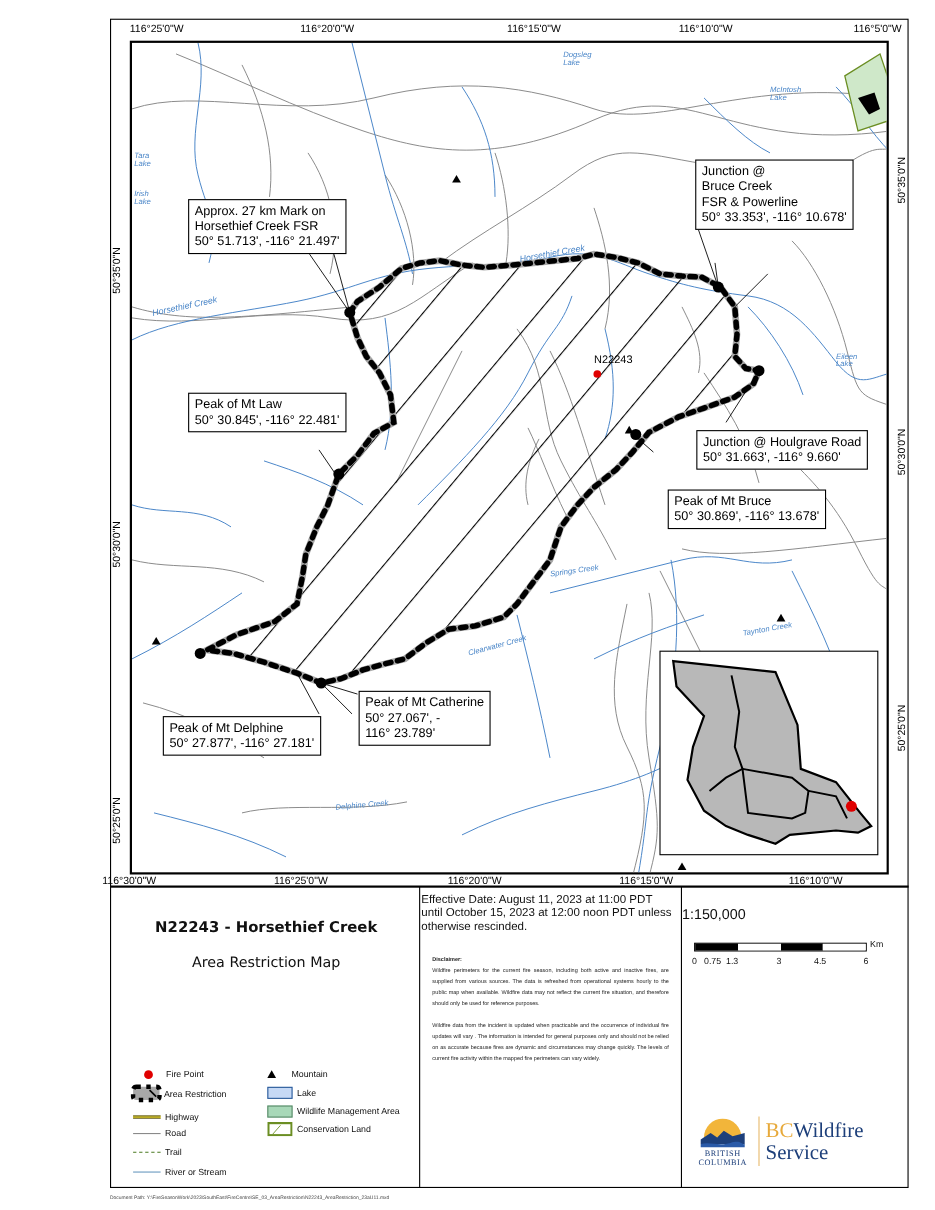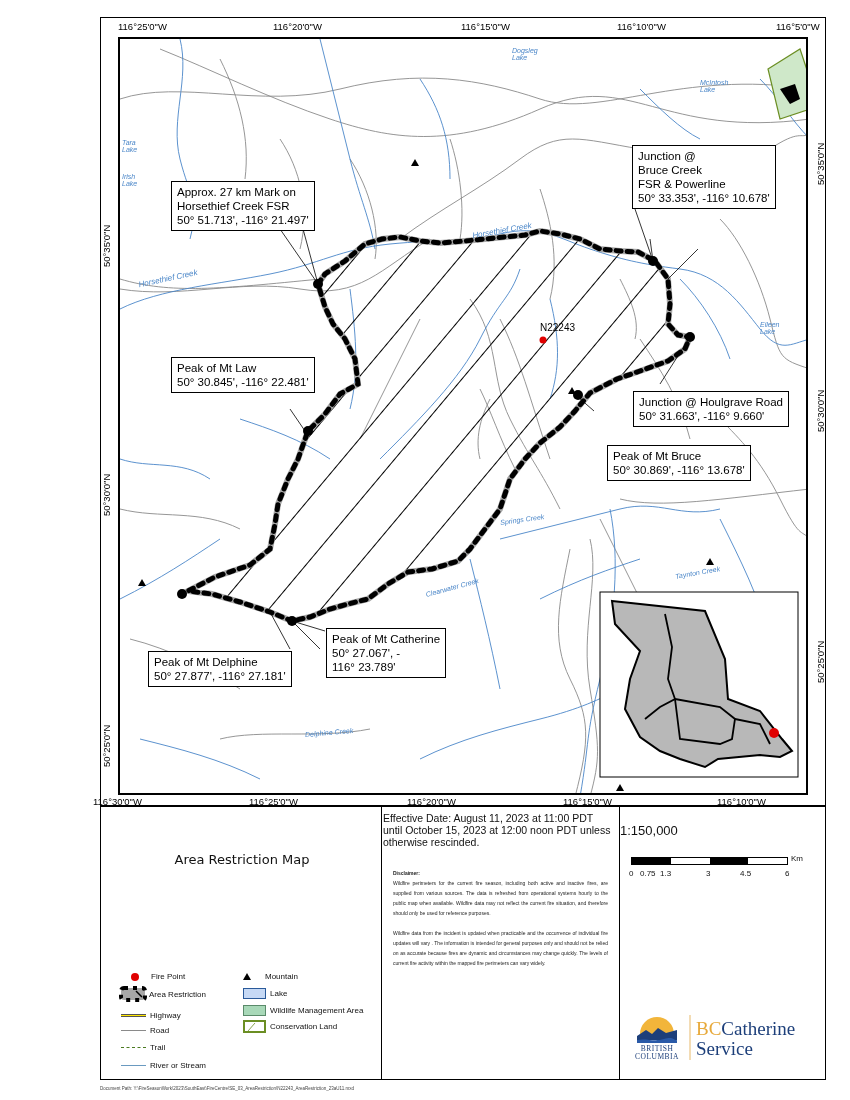--- a/index.html
+++ b/index.html
@@ -228,20 +228,21 @@
   <span class="tick-label" style="left:407px;top:796px">116°20'0"W</span>
   <span class="tick-label" style="left:563px;top:796px">116°15'0"W</span>
   <span class="tick-label" style="left:717px;top:796px">116°10'0"W</span>
 </div>
 
 <div class="bottom-divider"></div>
 <div class="col-divider" style="left:381px"></div>
 <div class="col-divider" style="left:619px"></div>
 
 <div class="title-block">
+  <div class="title-main">N22243 - Horsethief Creek</div>
   <div class="title-sub">Area Restriction Map</div>
 </div>
 
 <div class="effective">Effective Date: August 11, 2023 at 11:00 PDT until October 15, 2023 at 12:00 noon PDT unless otherwise rescinded.</div>
 
 <div class="disclaimer">
   <div class="d-head">Disclaimer:</div>
   <p>Wildfire perimeters for the current fire season, including both active and inactive fires, are supplied from various sources. The data is refreshed from operational systems hourly to the public map when available. Wildfire data may not reflect the current fire situation, and therefore should only be used for reference purposes.</p>
   <p>Wildfire data from the incident is updated when practicable and the occurrence of individual fire updates will vary . The information is intended for general purposes only and should not be relied on as accurate because fires are dynamic and circumstances may change quickly. The levels of current fire activity within the mapped fire perimeters can vary widely.</p>
 </div>
@@ -316,18 +317,18 @@
     <path d="M6,24 A17,17 0 0 1 40,24 Z" fill="#f2b53a"></path>
     <path d="M3,26 L12,20 L18,24 L24,18 L32,23 L43,20 L43,30 L3,30 Z" fill="#1d3f7a"></path>
     <path d="M3,30 C12,28 20,32 30,29 S40,31 43,30 L43,33 L3,33 Z" fill="#2a5aa8"></path>
     <line x1="56" y1="5" x2="56" y2="50" stroke="#e7b96b" stroke-width="1"></line>
   </svg>
   <span style="position:absolute;left:1px;top:35px;font-family:'Liberation Serif',serif;font-size:7.5px;color:#1d3f7a;letter-spacing:0.5px;line-height:8px;text-align:center;width:44px">
     <span>BRITISH</span><br>
     <span>COLUMBIA</span>
   </span>
   <span style="position:absolute;left:62px;top:9px;font-family:'Liberation Serif',serif;font-size:19px;line-height:19px;white-space:nowrap">
-    <span style="color:#e7a93a">BC</span><span style="color:#1d3f7a">Catherine</span>
+    <span style="color:#e7a93a">BC</span><span style="color:#1d3f7a">Wildfire</span>
   </span>
   <span style="position:absolute;left:62px;top:29px;font-family:'Liberation Serif',serif;font-size:19px;color:#1d3f7a;line-height:19px">Service</span>
 </div>
 
 <div class="footer-path">Document Path: Y:\FireSeasonWork\2023\SouthEast\FireCentre\SE_03_AreaRestriction\N22243_AreaRestriction_23aU11.mxd</div>
 
 </body></html>

